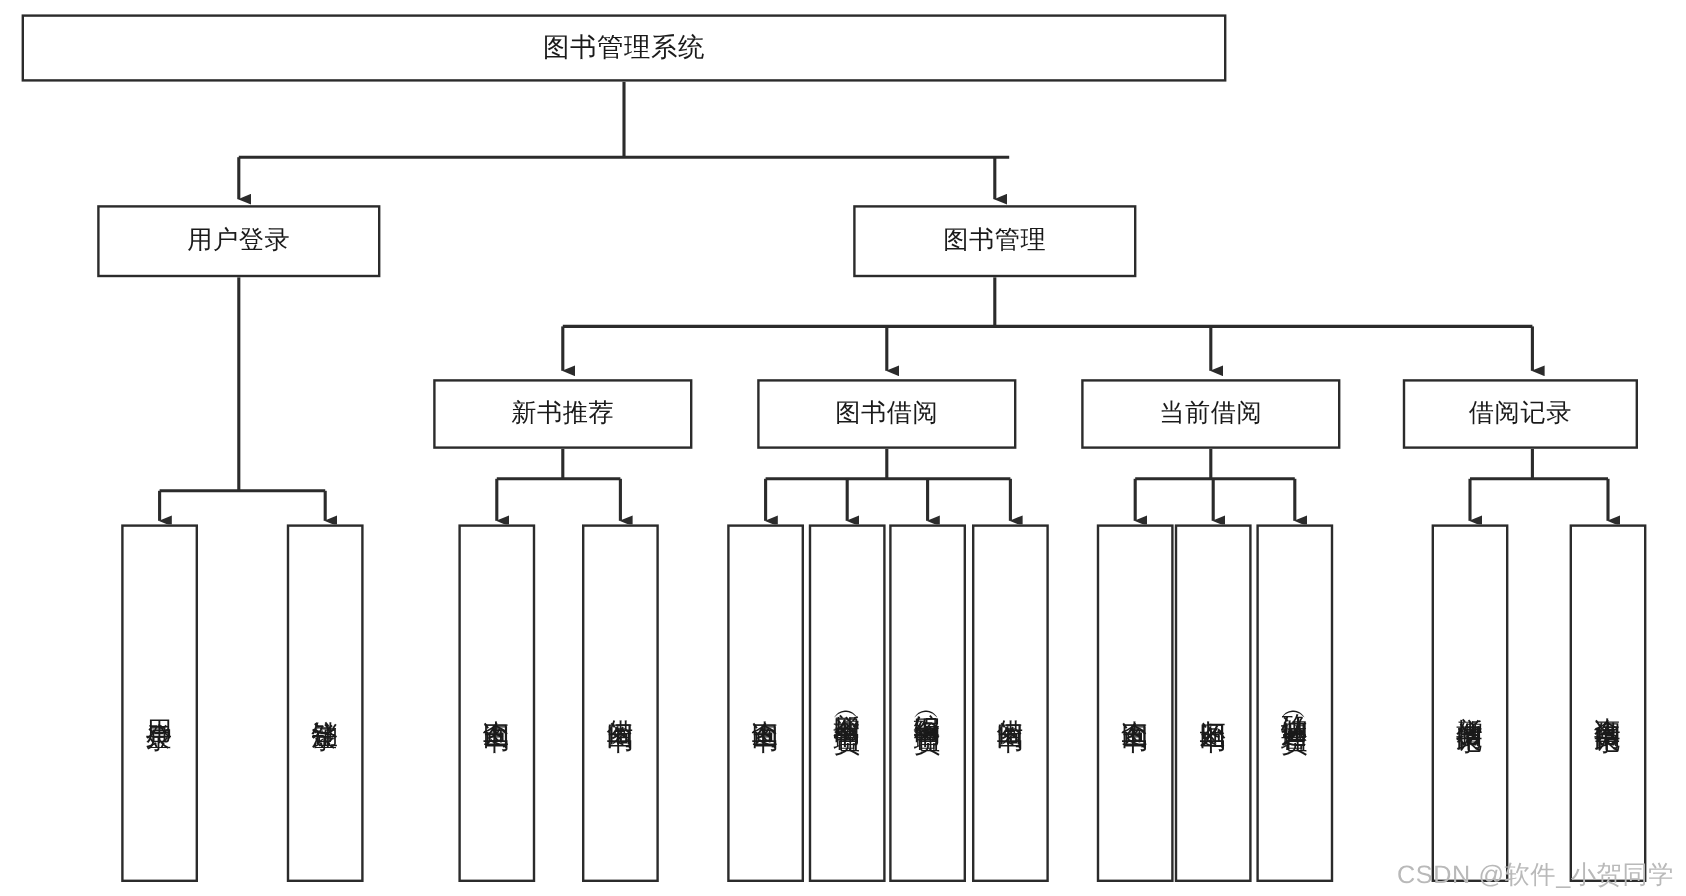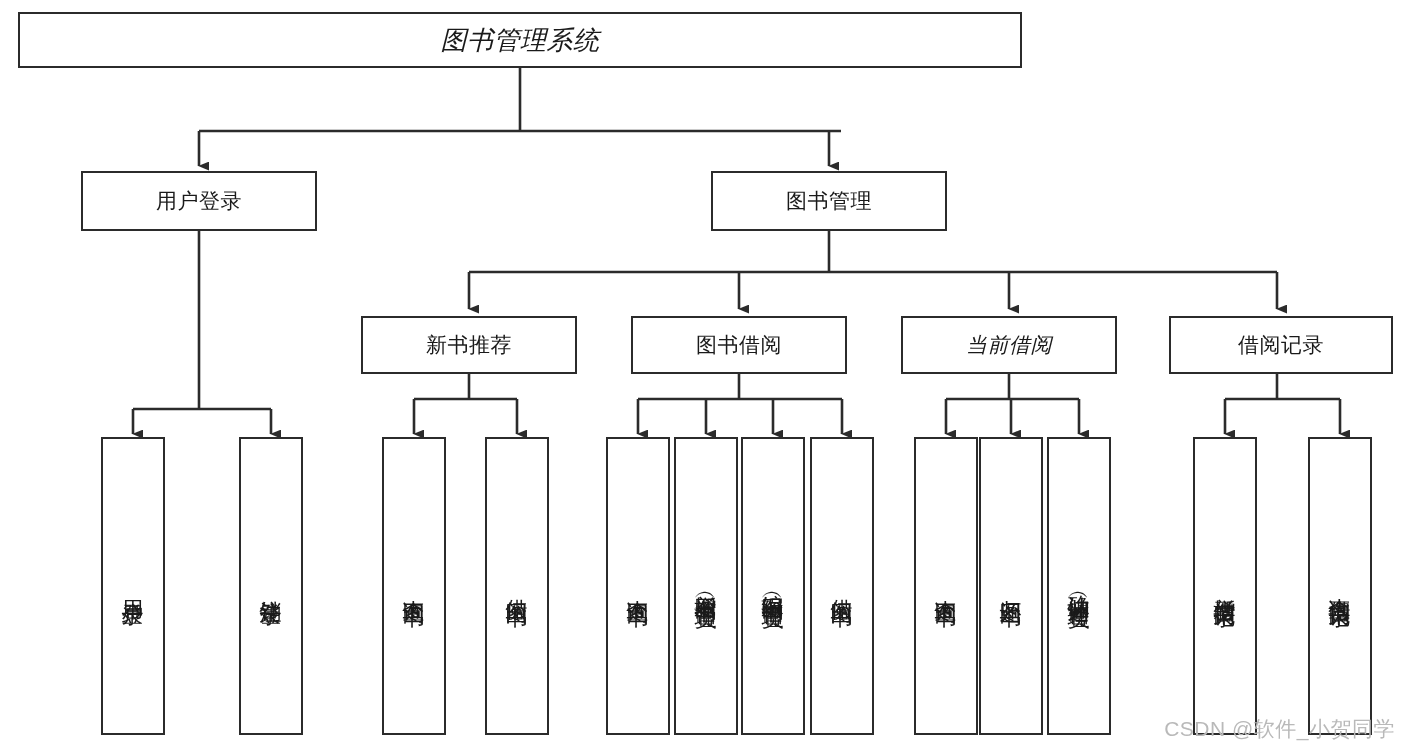--- a/index.html
+++ b/index.html
@@ -40,22 +40,21 @@
     text-align: center;
     line-height: 1.18;
     white-space: nowrap;
   }
   
   .node.horiz .node-label {
     font-size: 21px;
     letter-spacing: 0.5px;
   }
   .node.root .node-label {
-    font-size: 26px;
-    font-style: italic;
+    font-size: 22px;
   }
   
   .node.vert {
     align-items: center;
     justify-content: center;
     padding: 6px 0;
   }
   .node.vert .node-label {
     writing-mode: vertical-rl;
     text-orientation: upright;
@@ -140,24 +139,24 @@
   <div class="node horiz" style="left:711px; top:171px; width:236px; height:60px;">
     <span class="node-label">图书管理</span>
   </div>
 
   <div class="node horiz" style="left:631px; top:316px; width:216px; height:58px;">
     <span class="node-label">图书借阅</span>
   </div>
   <div class="node horiz" style="left:361px; top:316px; width:216px; height:58px;">
     <span class="node-label">新书推荐</span>
   </div>
-  <div class="node horiz" style="left:901px; top:316px; width:216px; height:58px;font-style:italic;">
+  <div class="node horiz" style="left:901px; top:316px; width:216px; height:58px;">
     <span class="node-label">当前借阅</span>
   </div>
-  <div class="node horiz" style="left:1169px; top:316px; width:224px; height:58px;align-items:center;">
+  <div class="node horiz" style="left:1169px; top:316px; width:196px; height:58px;align-items:center;">
     <span class="node-label">借阅记录</span>
   </div>
 
   <div class="node vert" style="left:101px; top:437px; width:64px; height:298px;">
     <span class="node-label">用户登录</span>
   </div>
   <div class="node vert" style="left:239px; top:437px; width:64px; height:298px;">
     <span class="node-label">注销登录</span>
   </div>
 

